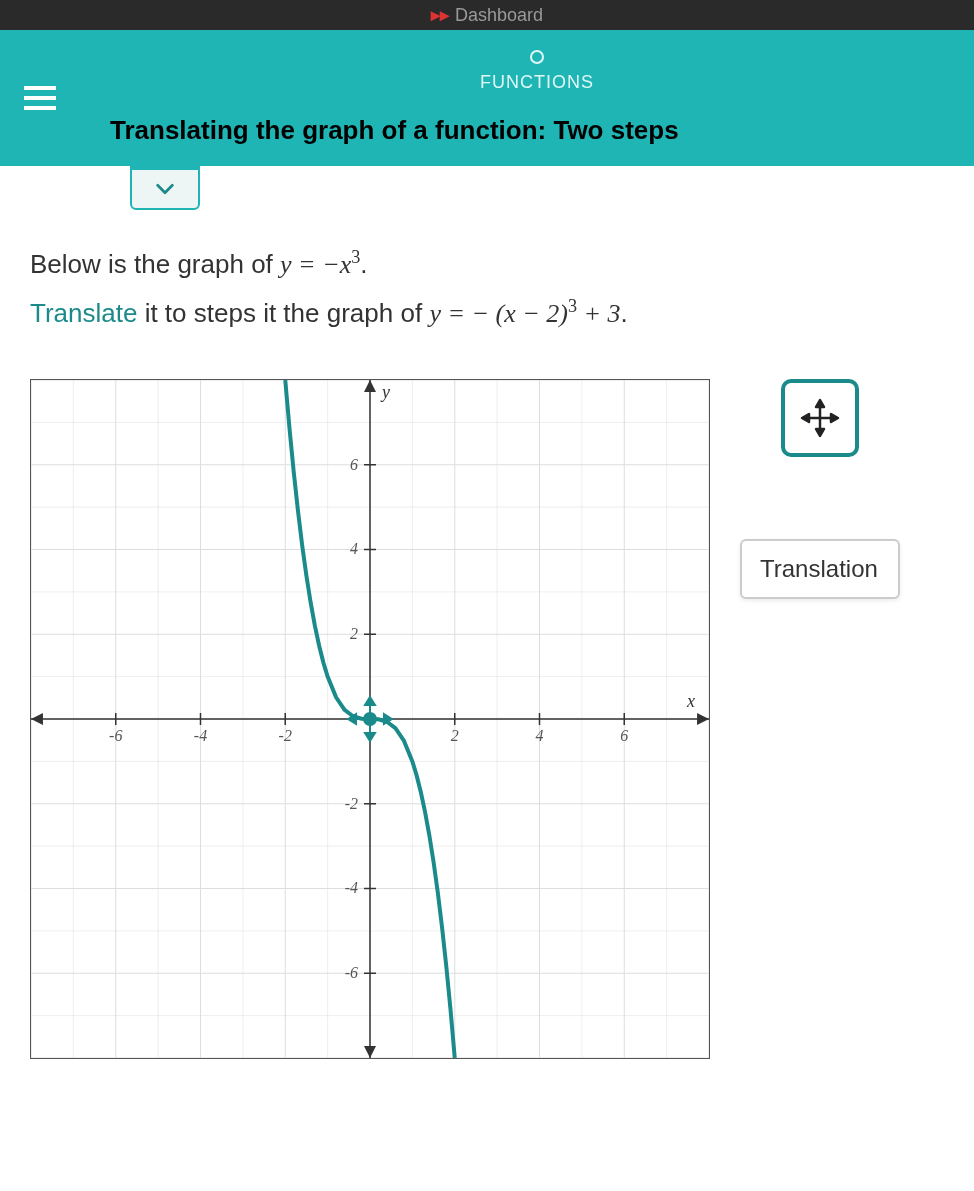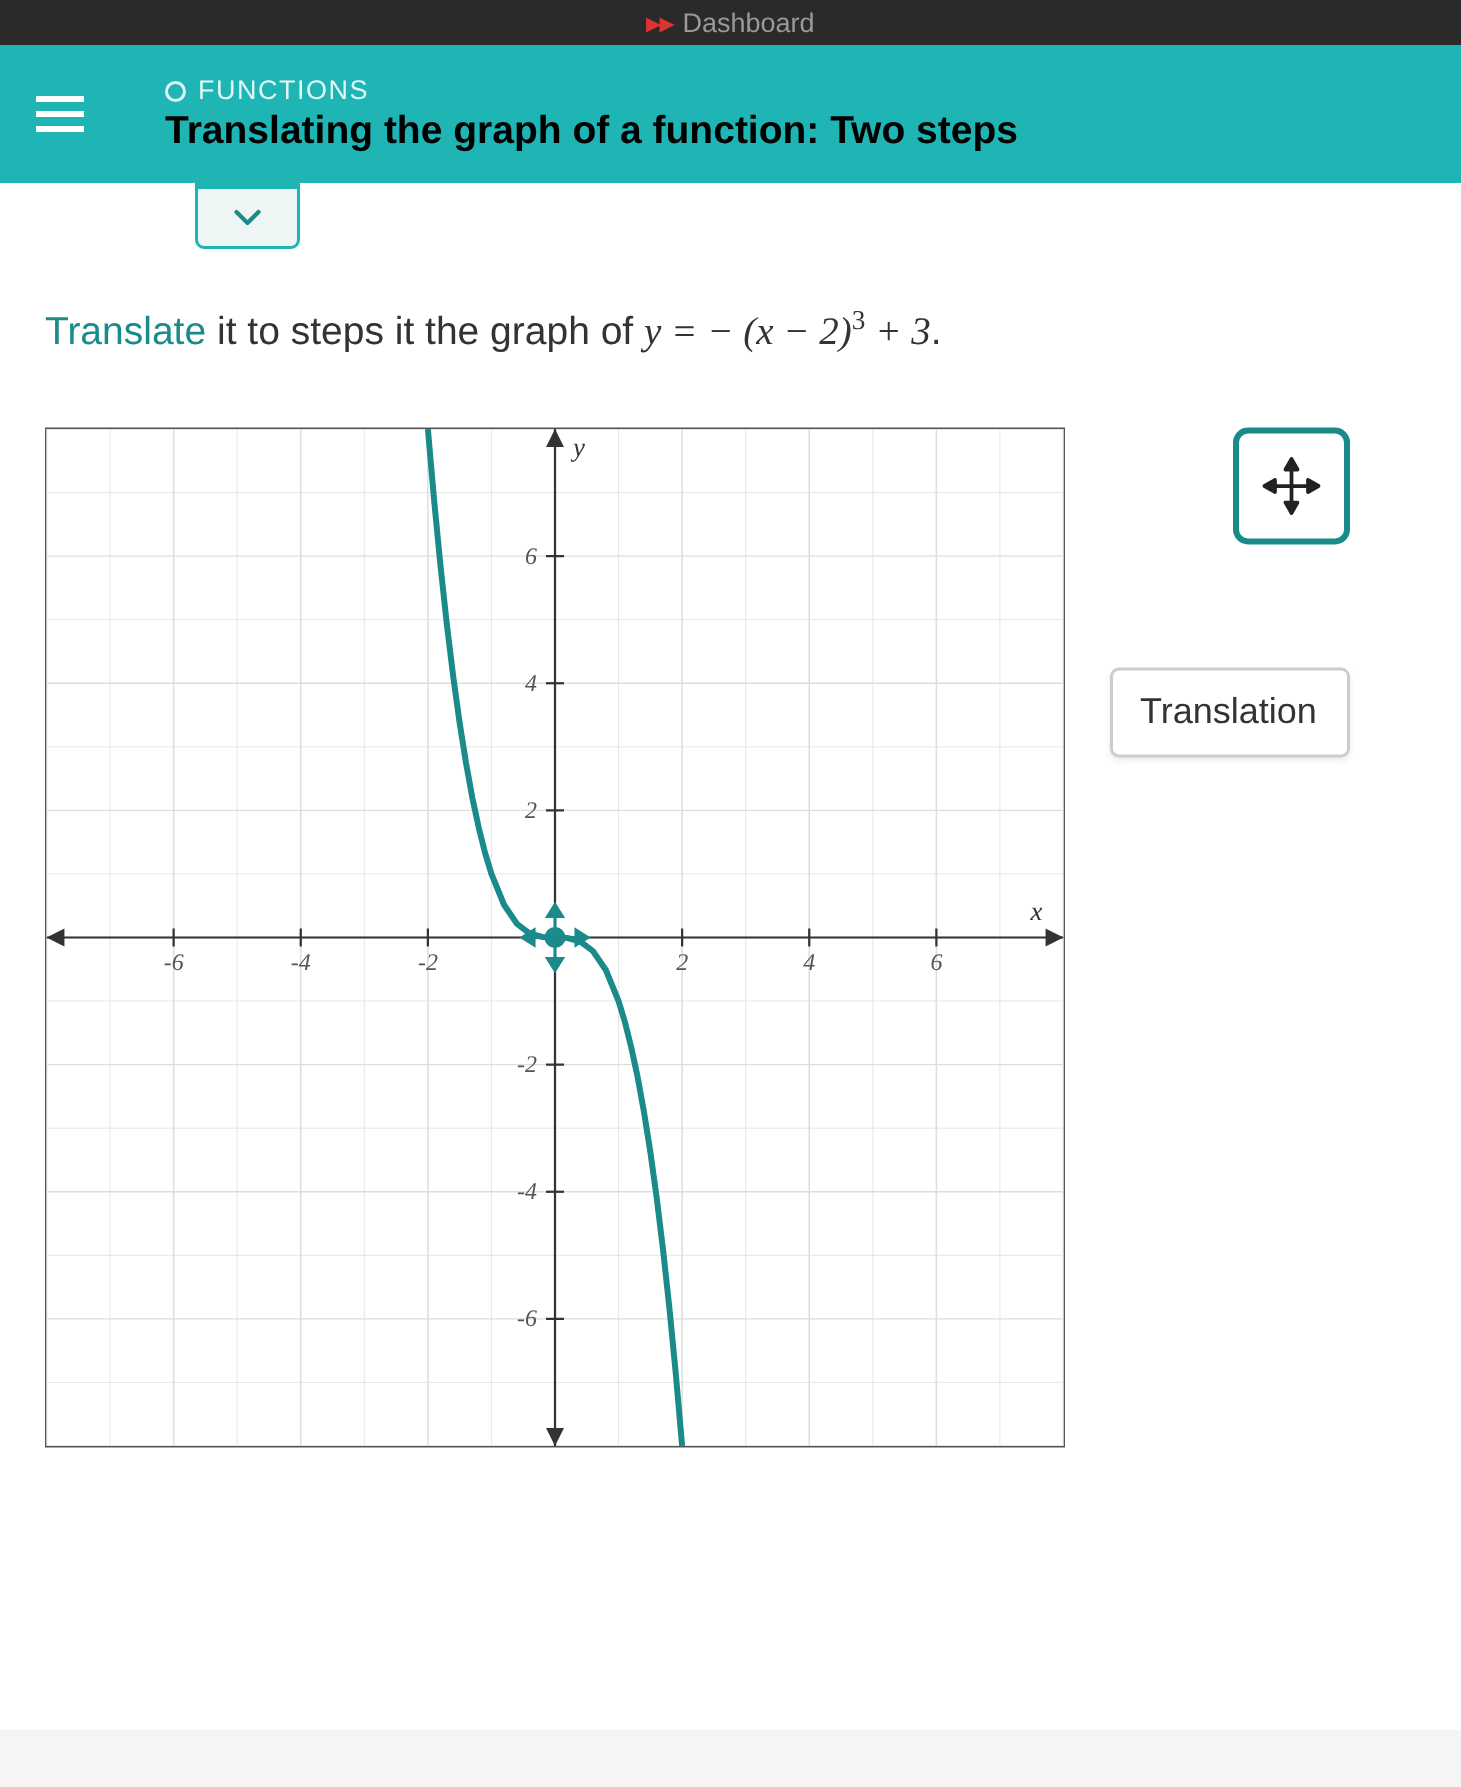--- a/index.html
+++ b/index.html
@@ -27,21 +27,21 @@
     padding: 20px 10px 20px 10px;
     color: #fff;
   }
   .hamburger {
     width: 40px; height: 40px;
     display: flex; flex-direction: column; justify-content: center; align-items: center;
     gap: 6px; margin-right: 50px; cursor: pointer; margin-left:10px;
   }
   .hamburger span { display:block; width: 32px; height: 4px; background:#fff; }
   .header-text { flex: 1; }
-  .category { font-size: 18px; letter-spacing: 1px; display:flex; align-items:center; gap:8px; margin-bottom:0; color:#e0f7f7;}
+  .category { font-size: 18px; letter-spacing: 1px; display:flex; align-items:center; gap:8px; margin-bottom:22px; color:#e0f7f7;flex-direction:column;}
   .circle-icon { width:14px; height:14px; border:2px solid #e0f7f7; border-radius:50%; display:inline-block;}
   .title { font-size: 26px; font-weight: bold; color:#000000;}
   .content {
     background: #fff;
     padding: 30px 30px 30px 30px;
     position: relative;
     height: calc(1191px - 30px - 130px);
   }
   .chevron-tab {
     position: relative;
@@ -72,21 +72,21 @@
     align-items:flex-start;
   }
   .graph-box {
     border: 1px solid #555;
     background: #fff;
     width: 680px;
     height: 680px;
     position: relative;
   }
   .graph-box svg { width:100%; height:100%; display:block;}
-  .tool-col { display:flex; flex-direction:column; gap:12px; align-items:flex-end;}
+  .tool-col { display:flex; flex-direction:column; gap:12px; align-items:center;}
   .tool-button {
     width: 78px; height: 78px;
     border: 4px solid #1a8a8a;
     border-radius: 10px;
     background: #fff;
     display:flex; align-items:center; justify-content:center;
     cursor:pointer;
   }
   .tool-button svg { width: 40px; height: 40px; }
   .tooltip-label {
@@ -130,20 +130,24 @@
 
 <div class="content">
 
   <div class="chevron-tab">
     <svg viewBox="0 0 24 24">
       <path d="M4 8 L12 16 L20 8" fill="none" stroke="#1a8a8a" stroke-width="3" stroke-linecap="round" stroke-linejoin="round"></path>
     </svg>
   </div>
 
   <div class="problem-text">
+    <div>
+      <span>Below is the graph of </span>
+      <span class="math">y = −x<span class="sup">3</span></span><span>.</span>
+    </div>
     <div>
       <span class="translate-link">Translate</span><span> it to steps it the graph of </span>
       <span class="math">y = − (x − 2)<span class="sup">3</span> + 3</span><span>.</span>
     </div>
   </div>
 
   <div class="workspace">
 
     <div class="graph-box">
       <svg viewBox="0 0 680 680" id="graph-svg">

